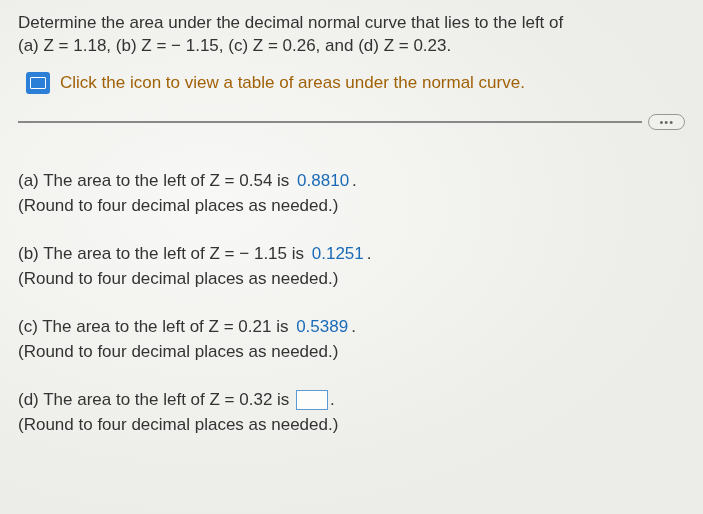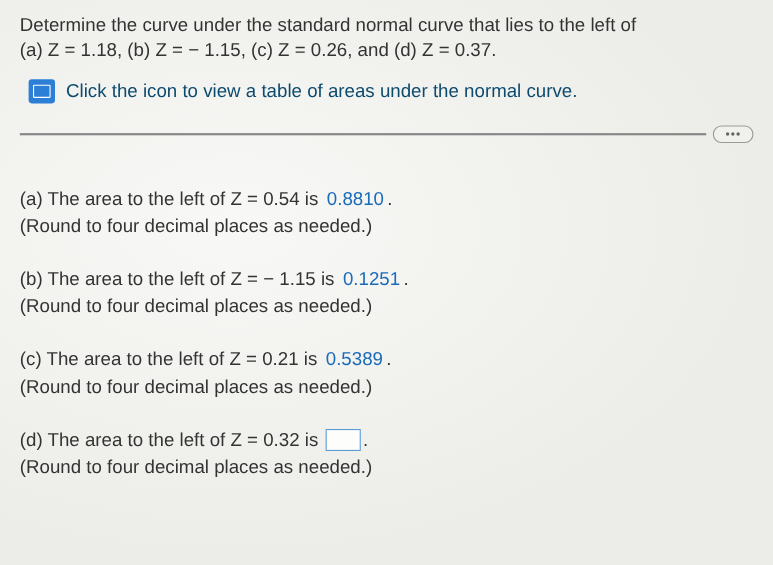--- a/index.html
+++ b/index.html
@@ -57,21 +57,21 @@
     }
     .book-icon::before {
       content: '';
       width: 14px;
       height: 10px;
       border: 1.5px solid #fff;
       border-radius: 1px;
       background: transparent;
     }
     .icon-text {
-      color: #0c4a6e;
+      color: #a16207;
       font-weight: 500;
       text-align: right;
     }
     .divider-row {
       display: flex;
       align-items: center;
       margin-bottom: 38px;
     }
     .divider {
       flex: 1;
@@ -111,22 +111,22 @@
     .round-note {
       display: block;
     }
   </style>
 </head>
 <body>
 
 <div class="content">
 
   <div class="question-text">
-    <span>Determine the curve under the standard normal curve that lies to the left of</span><br>
-    <span>(a) Z = 1.18, (b) Z = − 1.15, (c) Z = 0.26, and (d) Z = 0.37.</span>
+    <span>Determine the area under the decimal normal curve that lies to the left of</span><br>
+    <span>(a) Z = 1.18, (b) Z = − 1.15, (c) Z = 0.26, and (d) Z = 0.23.</span>
   </div>
 
   <div class="icon-row">
     <span class="book-icon"></span>
     <span class="icon-text">Click the icon to view a table of areas under the normal curve.</span>
   </div>
 
   <div class="divider-row">
     <div class="divider"></div>
     <div class="ellipsis-badge">•••</div>

